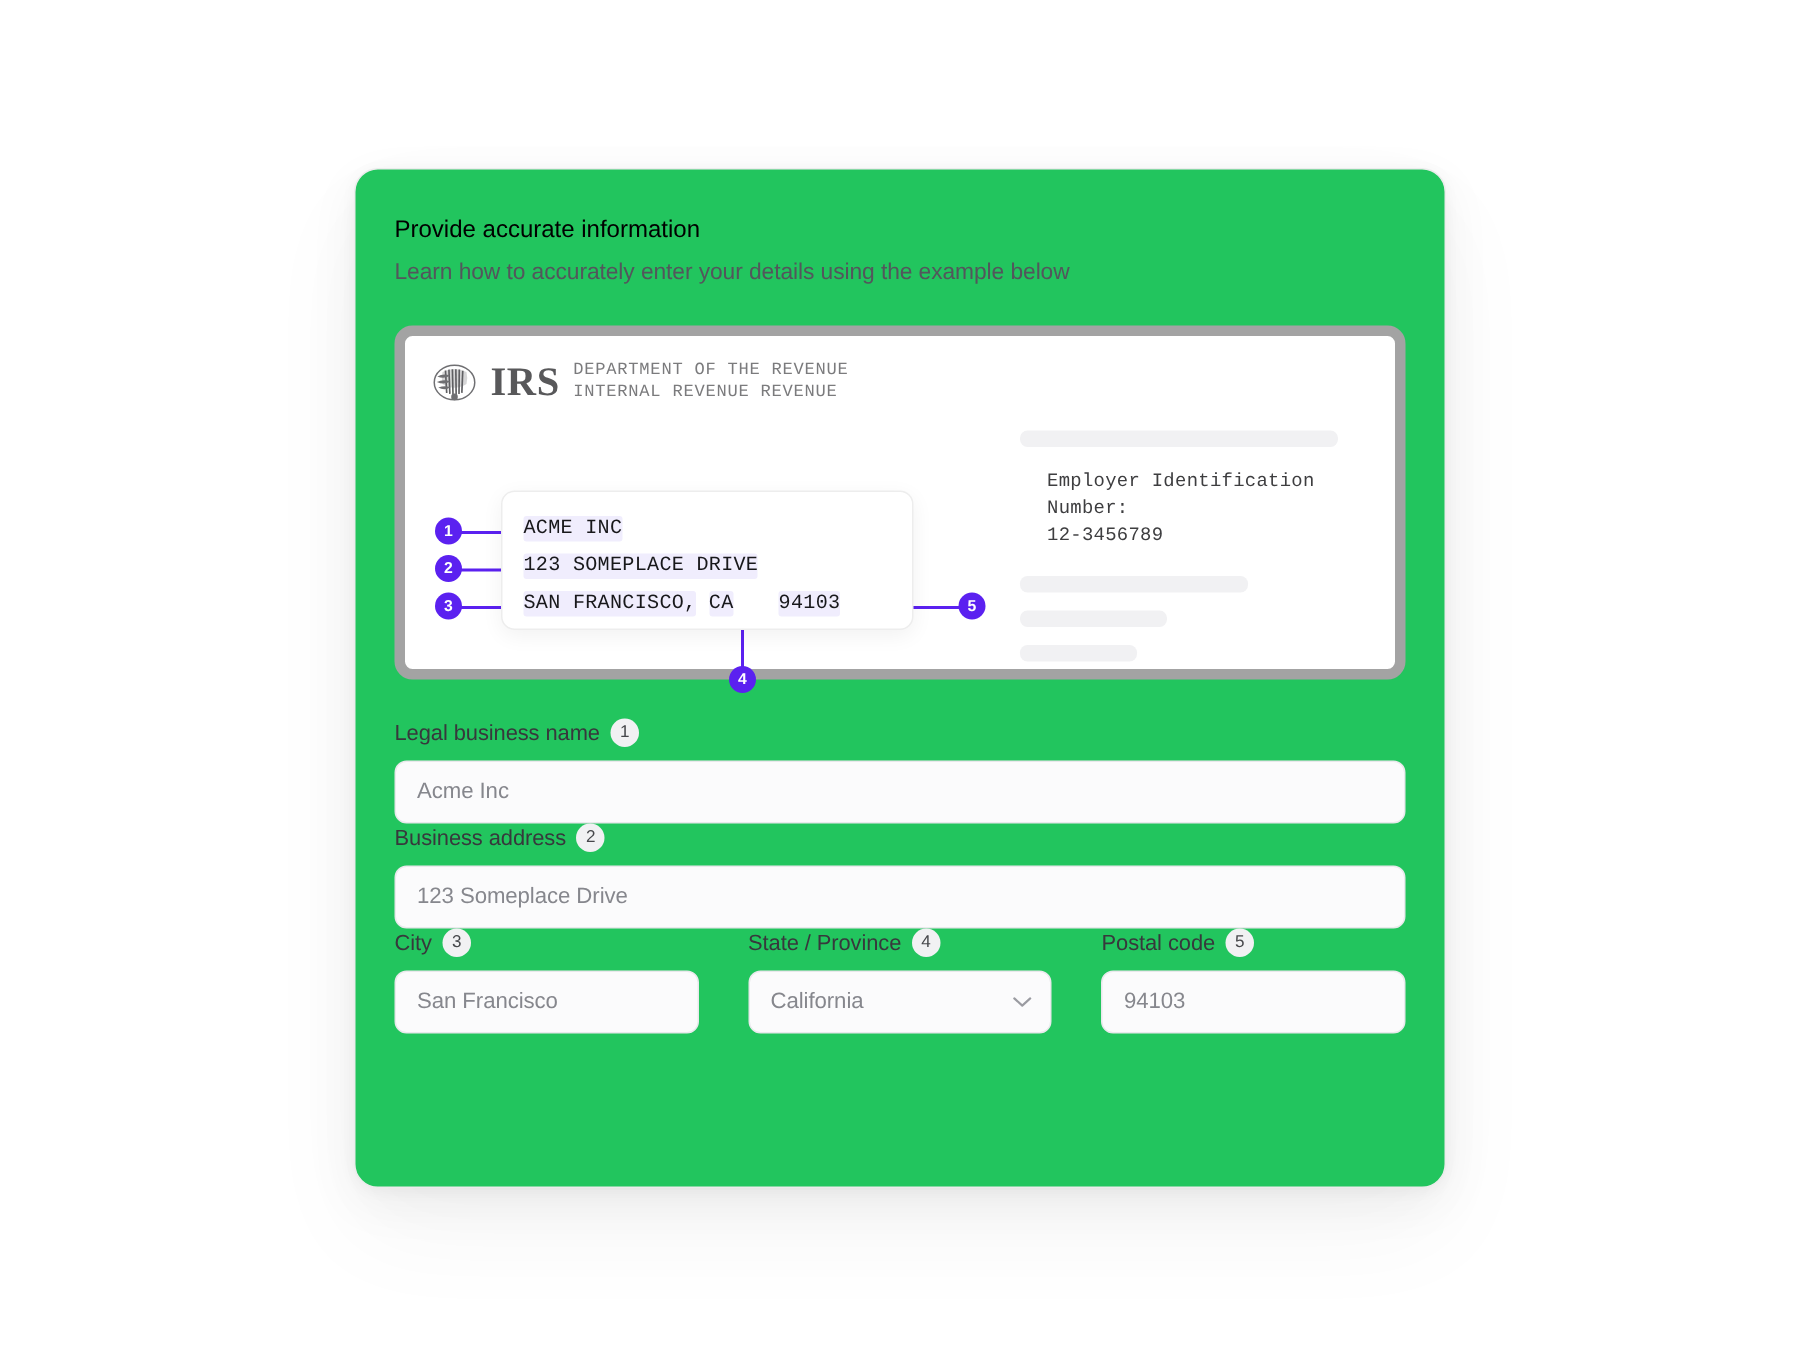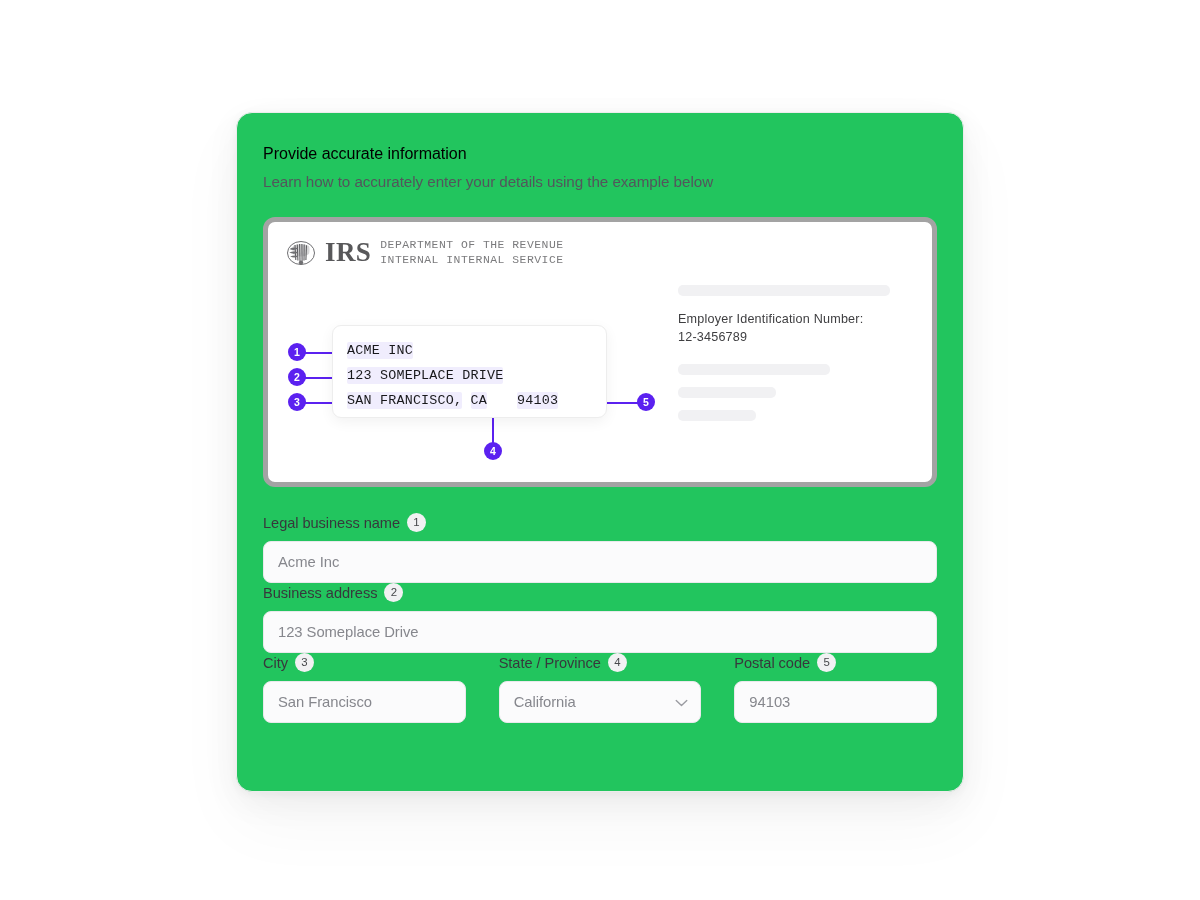--- a/index.html
+++ b/index.html
@@ -39,22 +39,22 @@
     margin-top: 10px;
     font-size: 15.2px;
     color: #53565c;
     letter-spacing: -0.05px;
   }
 
   
   .doc-panel {
     position: relative;
     margin-top: 27px;
-    height: 270px;
-    border: 5px solid #a3a3a3;
+    height: 236px;
+    border: 7px solid #a3a3a3;
     border-radius: 12px;
     background: #ffffff;
     overflow: visible;
   }
 
   .irs-head {
     position: absolute;
     left: 18px;
     top: 15px;
     display: flex;
@@ -90,26 +90,27 @@
     background: #f1f1f3;
     border-radius: 5px;
     height: 11px;
   }
   .sk-1 { width: 212px; }
   .sk-2 { width: 152px; margin-top: 17px; }
   .sk-3 { width: 98px;  margin-top: 12px; }
   .sk-4 { width: 78px;  margin-top: 12px; }
 
   .ein {
-    font-family: Liberation Sans, sans-serif;
+    font-family: Liberation Mono, monospace;
     font-size: 12.6px;
     color: #3e3e40;
     line-height: 1.42;
     letter-spacing: 0.2px;
     margin-top: 15px;
+    margin-left: 18px;
   }
 
   
   .callout {
     position: absolute;
     left: 64px;
     top: 103px;
     width: 275px;
     height: 93px;
     background: #ffffff;
@@ -244,21 +245,21 @@
               <path d="M3.5 9 Q8 6.5 12 8.5 Q8 11 3.5 9 Z"></path>
               <path d="M3.2 12.6 Q8 10.6 12.2 12.4 Q8 14.8 3.2 12.6 Z"></path>
               <path d="M4.2 16.4 Q8.6 14.6 12.4 16.2 Q8.4 18.6 4.2 16.4 Z"></path>
               <circle cx="15" cy="22.6" r="2.2"></circle>
             </g>
           </svg>
         </span>
         <span class="irs-word">IRS</span>
         <span class="irs-dept">
           <div>DEPARTMENT OF THE REVENUE</div>
-          <div>INTERNAL INTERNAL SERVICE</div>
+          <div>INTERNAL REVENUE REVENUE</div>
         </span>
       </div>
 
       <div class="doc-right">
         <div class="sk sk-1"></div>
         <div class="ein">
           <div>Employer Identification Number:</div>
           <div>12-3456789</div>
         </div>
         <div class="sk sk-2"></div>

